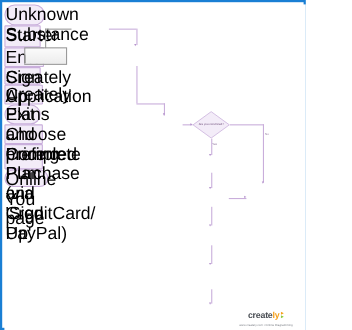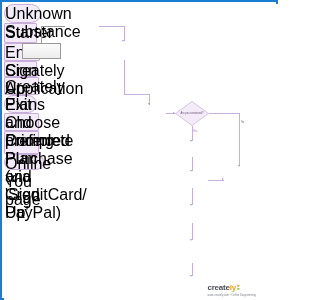--- a/index.html
+++ b/index.html
@@ -64,22 +64,22 @@
     border-left:2.6px solid #b492cc;
   }
   .edge-label{
     position:absolute;
     color:#8a6f99;
     font-size:2.6px;
     font-family:"Liberation Sans", sans-serif;
     white-space:nowrap;
   }
   #watermark{
-    position:absolute;right:22px;bottom:3px;
-    text-align:left;
+    position:absolute;right:12px;bottom:3px;
+    text-align:center;
   }
   .wm-word{
     font-size:8px;
     font-weight:bold;
     color:#4b4f55;
     letter-spacing:-0.2px;
     line-height:8px;
     display:inline-block;
   }
   .wm-accent{color:#f5a11c;}

